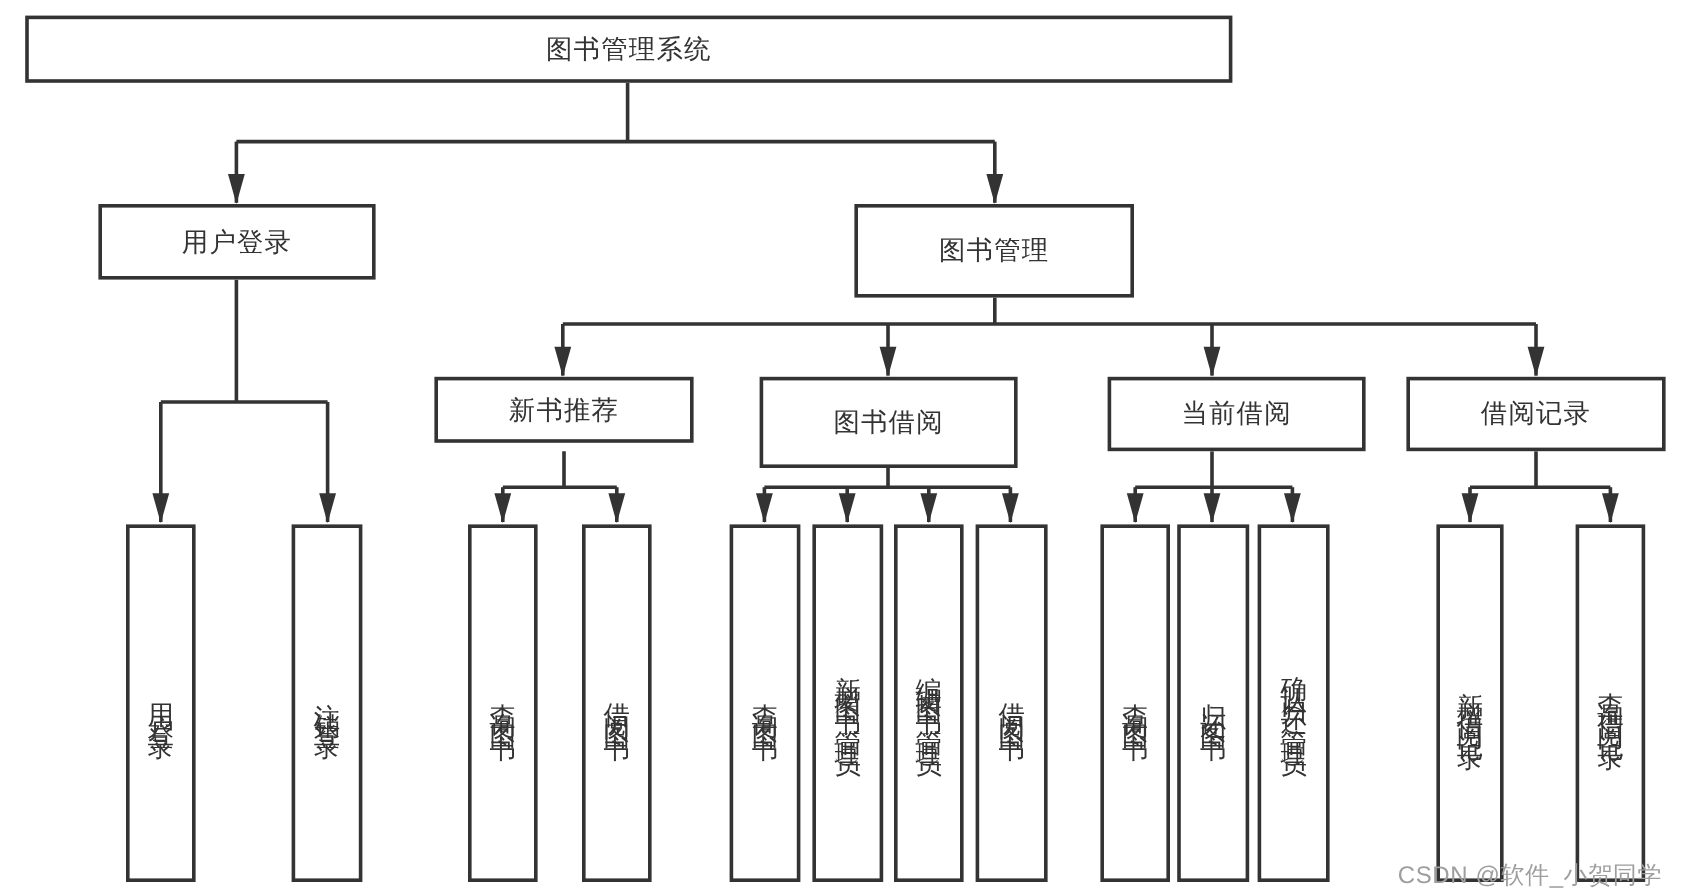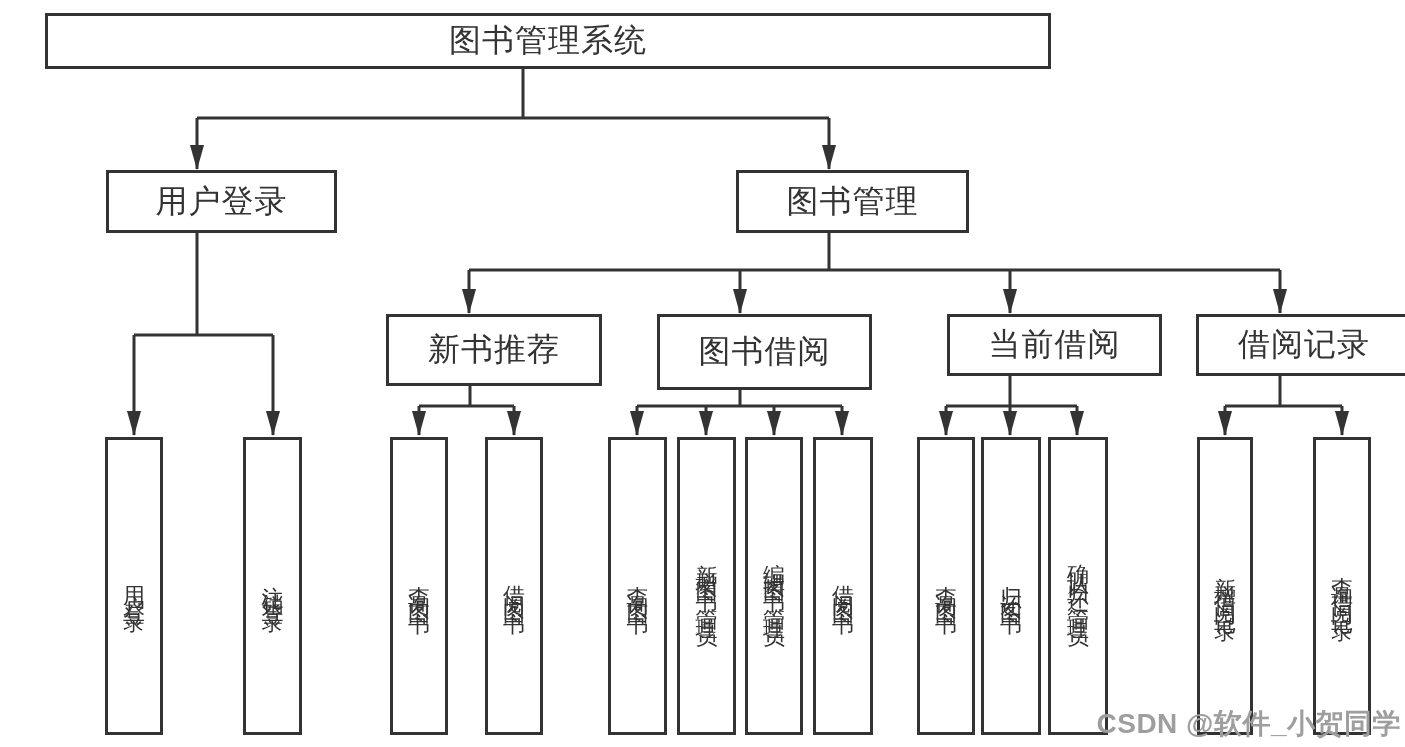--- a/index.html
+++ b/index.html
@@ -39,24 +39,23 @@
   }
   .node {
     position: absolute;
     box-sizing: border-box;
     border: 3px solid var(--line);
     background: var(--background);
     display: flex;
     align-items: center;
     justify-content: center;
     color: var(--text);
-    font-size: 32px;
+    font-size: 22px;
     letter-spacing: 1px;
     white-space: nowrap;
-    margin-left: 24px;
   }
   .leaf {
     position: absolute;
     box-sizing: border-box;
     border: 3px solid var(--line);
     background: var(--background);
     display: flex;
     align-items: center;
     justify-content: center;
     top: 437px;
@@ -65,27 +64,26 @@
   }
   .leaf span {
     writing-mode: vertical-rl;
     text-orientation: mixed;
     font-size: 22px;
     letter-spacing: 9px;
     line-height: 1;
   }
   .watermark {
     position: absolute;
-    right: 4px;
+    right: 20px;
     bottom: 4px;
-    font-size: 28px;
+    font-size: 20px;
     color: var(--watermark);
     letter-spacing: 0.5px;
     white-space: nowrap;
-    font-weight: bold;
   }
 </style>
 </head>
 <body>
 
 <div class="canvas">
 
   <svg class="connectors" viewBox="0 0 1405 747" xmlns="http://www.w3.org/2000/svg">
     <defs>
       <marker id="arrow" viewBox="0 0 26 16" markerWidth="26" markerHeight="16" refX="25" refY="8" orient="auto" markerUnits="userSpaceOnUse">
@@ -123,23 +121,23 @@
     <path class="ln" d="M1077 406 V435" marker-end="url(#arrow)"></path>
 
     <path class="ln" d="M1280 376 V406 M1225 406 H1342"></path>
     <path class="ln" d="M1225 406 V435" marker-end="url(#arrow)"></path>
     <path class="ln" d="M1342 406 V435" marker-end="url(#arrow)"></path>
   </svg>
 
   <div class="node" style="left:21px; top:13px; width:1006px; height:56px;">图书管理系统</div>
 
   <div class="node" style="left:82px; top:170px; width:231px; height:63px;">用户登录</div>
-  <div class="node" style="left:712px; top:170px; width:233px; height:63px;">图书管理</div>
+  <div class="node" style="left:712px; top:170px; width:233px; height:78px;">图书管理</div>
 
-  <div class="node" style="left:362px; top:314px; width:216px; height:72px;">新书推荐</div>
+  <div class="node" style="left:362px; top:314px; width:216px; height:55px;">新书推荐</div>
   <div class="node" style="left:633px; top:314px; width:215px; height:76px;">图书借阅</div>
   <div class="node" style="left:923px; top:314px; width:215px; height:62px;">当前借阅</div>
   <div class="node" style="left:1172px; top:314px; width:216px; height:62px;">借阅记录</div>
 
   <div class="leaf" style="left:105px; width:58px;">
     <span>用户登录</span>
   </div>
   <div class="leaf" style="left:243px; width:59px;">
     <span>注销登录</span>
   </div>

